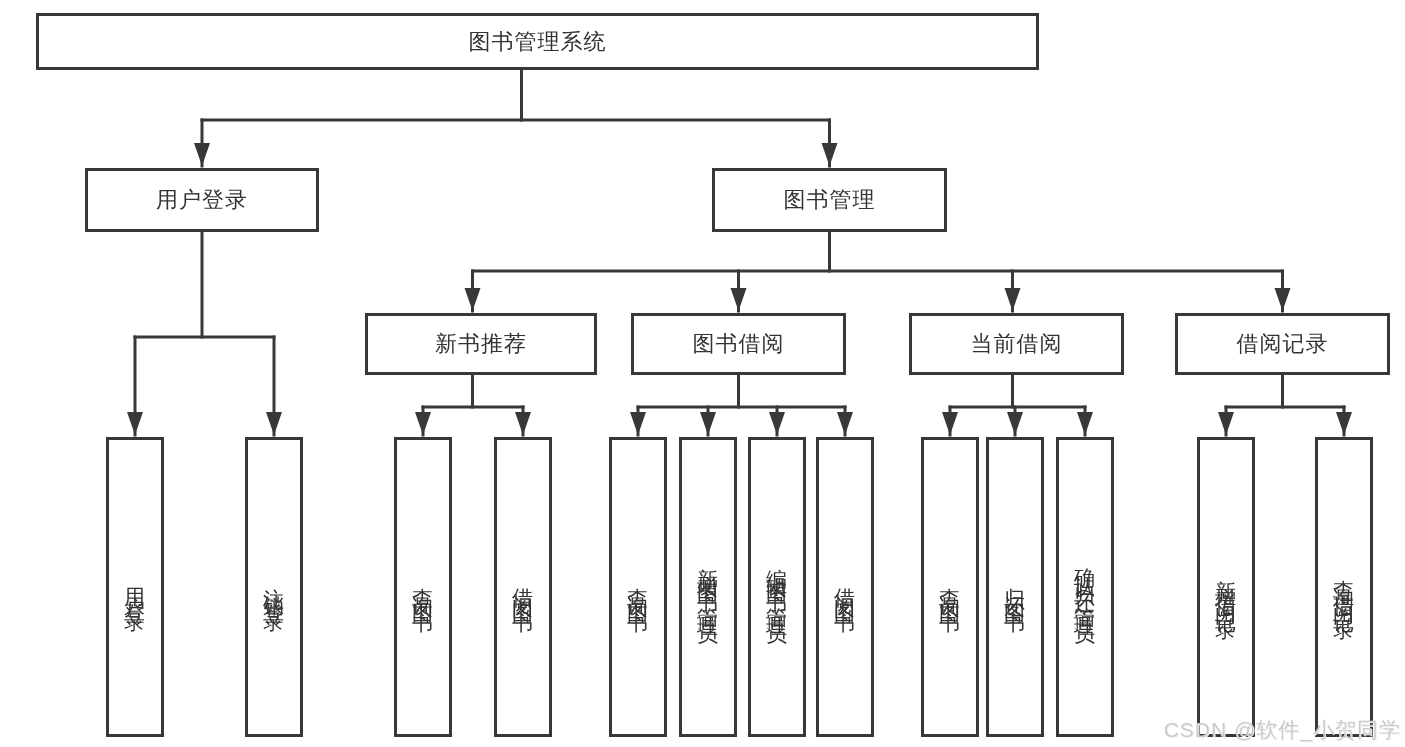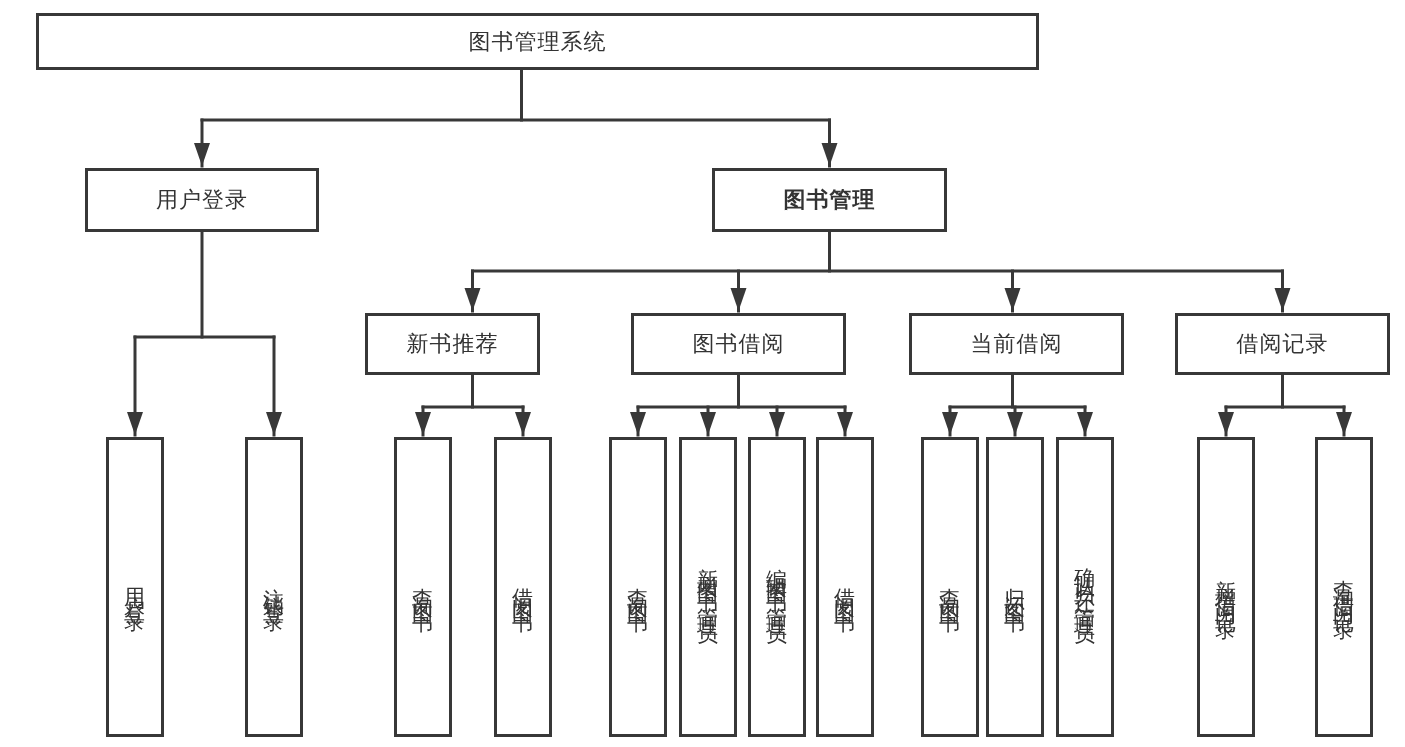--- a/index.html
+++ b/index.html
@@ -38,22 +38,22 @@
   .leaf .vtext {
     writing-mode: vertical-rl;
     text-orientation: upright;
     letter-spacing: 8px;
     line-height: 1;
     font-size: 21px;
   }
   
   .n-root            { left: 20px;   top: 13px;  width: 1003px; height: 57px; margin-left: 16px; }
   .n-user-login      { left: 85px;   top: 168px; width: 234px;  height: 64px; }
-  .n-book-mgmt       { left: 712px;  top: 168px; width: 235px;  height: 64px; font-weight: bold; }
-  .n-new-books       { left: 365px;  top: 313px; width: 175px;  height: 62px; }
+  .n-book-mgmt       { left: 712px;  top: 168px; width: 235px;  height: 64px; }
+  .n-new-books       { left: 365px;  top: 313px; width: 232px;  height: 62px; }
   .n-book-borrow     { left: 631px;  top: 313px; width: 215px;  height: 62px; }
   .n-current-borrow  { left: 909px;  top: 313px; width: 215px;  height: 62px; }
   .n-borrow-records  { left: 1175px; top: 313px; width: 215px;  height: 62px; }
   
   .leaf { top: 437px; width: 58px; height: 300px; }
   .l1  { left: 106px; }
   .l2  { left: 245px; }
   .l3  { left: 394px; }
   .l4  { left: 494px; }
   .l5  { left: 609px; }
@@ -188,13 +188,14 @@
   <div class="box leaf l11">
     <span class="vtext">确认归还（管理员）</span>
   </div>
   <div class="box leaf l12">
     <span class="vtext">新增借阅记录</span>
   </div>
   <div class="box leaf l13">
     <span class="vtext">查询借阅记录</span>
   </div>
 
+  <div class="watermark">CSDN @软件_小贺同学</div>
 </div>
 
 </body></html>

